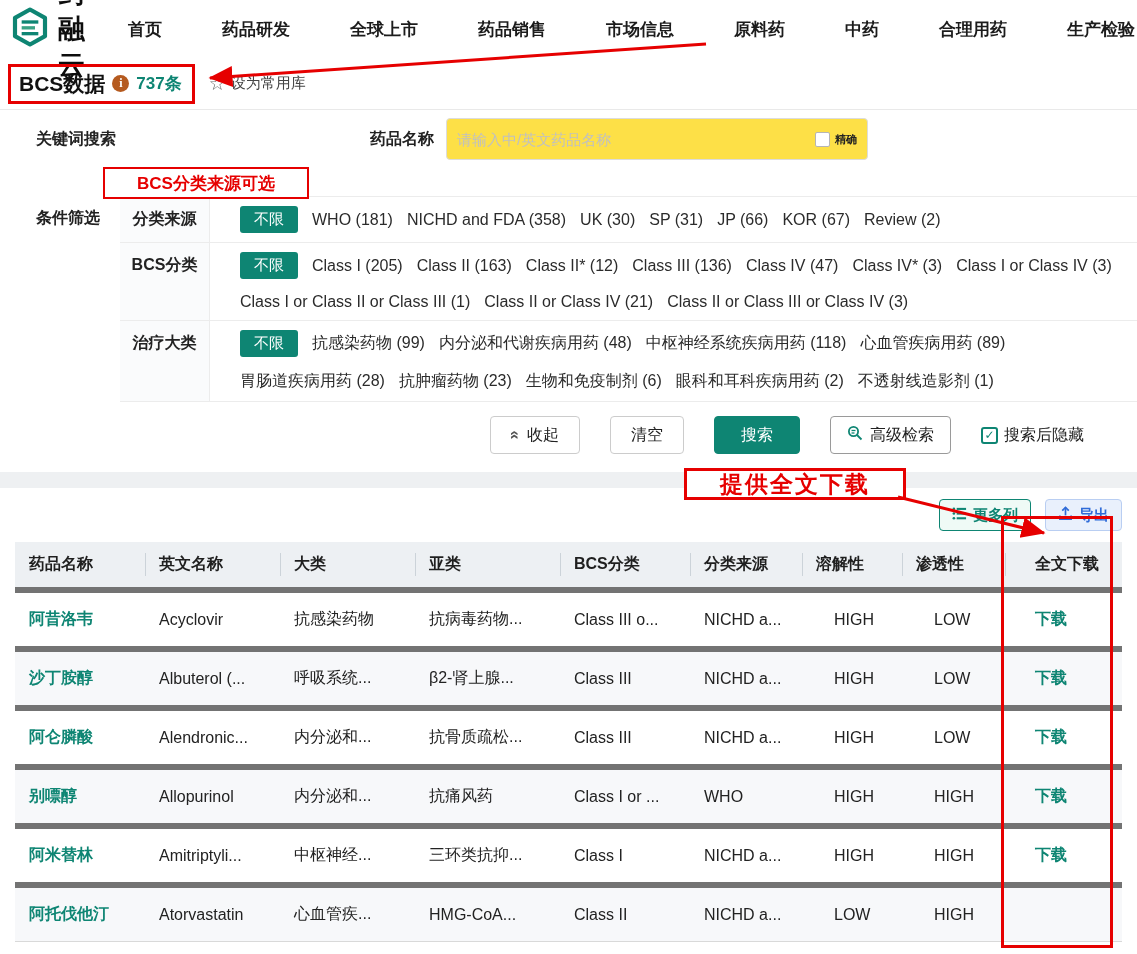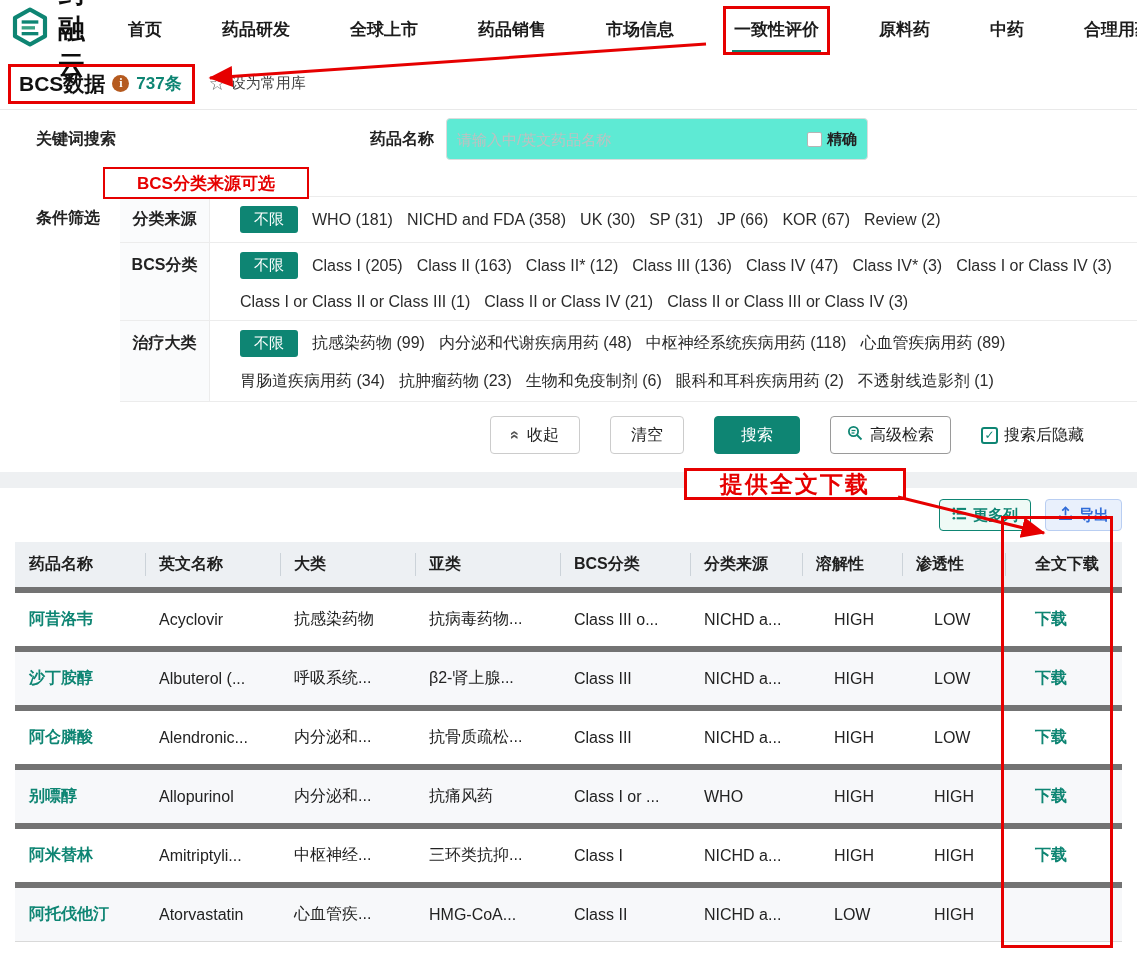--- a/index.html
+++ b/index.html
@@ -30,24 +30,24 @@
   .fav { display:flex; align-items:center; gap:5px; margin-left:14px; color:#444; font-size:15px; cursor:pointer; }
   .star { font-size:19px; color:#666; line-height:1; }
 
   
   .search { background:#fff; }
   .search-row { display:flex; }
   .left-label { width:120px; flex-shrink:0; padding-left:36px; font-size:16px; font-weight:700; color:#222; }
   .kw-row { align-items:center; height:58px; }
   .keyword-form { display:flex; align-items:center; margin-left:250px; gap:12px; }
   .field-label { font-size:16px; font-weight:700; color:#222; }
-  .input-wrap { width:422px; height:42px; border:1px solid #dcdcdc; border-radius:4px; display:flex; align-items:center; padding:0 10px; background:#5eead4; }
+  .input-wrap { width:422px; height:42px; border:1px solid #dcdcdc; border-radius:4px; display:flex; align-items:center; padding:0 10px; background:#fde047; }
   .input-wrap input { flex:1; border:none; outline:none; font-size:15px; color:#333; cursor:text; background:transparent; }
   .input-wrap input::placeholder { color:#c0c0c0; }
-  .exact { display:flex; align-items:center; gap:5px; font-size:15px; font-weight:700; color:#222; cursor:pointer; }
+  .exact { display:flex; align-items:center; gap:5px; font-size:11px; font-weight:700; color:#222; cursor:pointer; }
   .cb-off { width:15px; height:15px; border:1px solid #b5b5b5; border-radius:2px; background:#fff; }
 
   .filters-row { margin-top:28px; }
   .filters-row .left-label { padding-top:12px; }
   .filter-grid { flex:1; border-top:1px solid #ececec; border-bottom:1px solid #ececec; }
   .filter-row { display:flex; }
   .filter-row + .filter-row { border-top:1px solid #ececec; }
   .filter-name { width:90px; flex-shrink:0; background:#fafbfc; border-right:1px solid #ececec;
     font-size:16px; font-weight:600; color:#222; display:flex; justify-content:center; padding-top:12px; }
   .filter-opts { flex:1; display:flex; flex-wrap:wrap; align-items:center; column-gap:34px; row-gap:12px;
@@ -130,25 +130,20 @@
       <div class="nav-item">
         <span>药品销售</span>
 
       </div>
 
       <div class="nav-item">
         <span>市场信息</span>
 
       </div>
 
-      <div class="nav-item active">
-        <span>一致性评价</span>
-        <span class="underline"></span>
-        <span class="red-frame"></span>
-      </div>
 
       <div class="nav-item">
         <span>原料药</span>
 
       </div>
 
       <div class="nav-item">
         <span>中药</span>
 
       </div>
@@ -254,21 +249,21 @@
           <span class="unlimited">不限</span>
 
             <span class="opt">抗感染药物 (99)</span>
 
             <span class="opt">内分泌和代谢疾病用药 (48)</span>
 
             <span class="opt">中枢神经系统疾病用药 (118)</span>
 
             <span class="opt">心血管疾病用药 (89)</span>
 
-            <span class="opt">胃肠道疾病用药 (34)</span>
+            <span class="opt">胃肠道疾病用药 (28)</span>
 
             <span class="opt">抗肿瘤药物 (23)</span>
 
             <span class="opt">生物和免疫制剂 (6)</span>
 
             <span class="opt">眼科和耳科疾病用药 (2)</span>
 
             <span class="opt">不透射线造影剂 (1)</span>
 
         </div>

